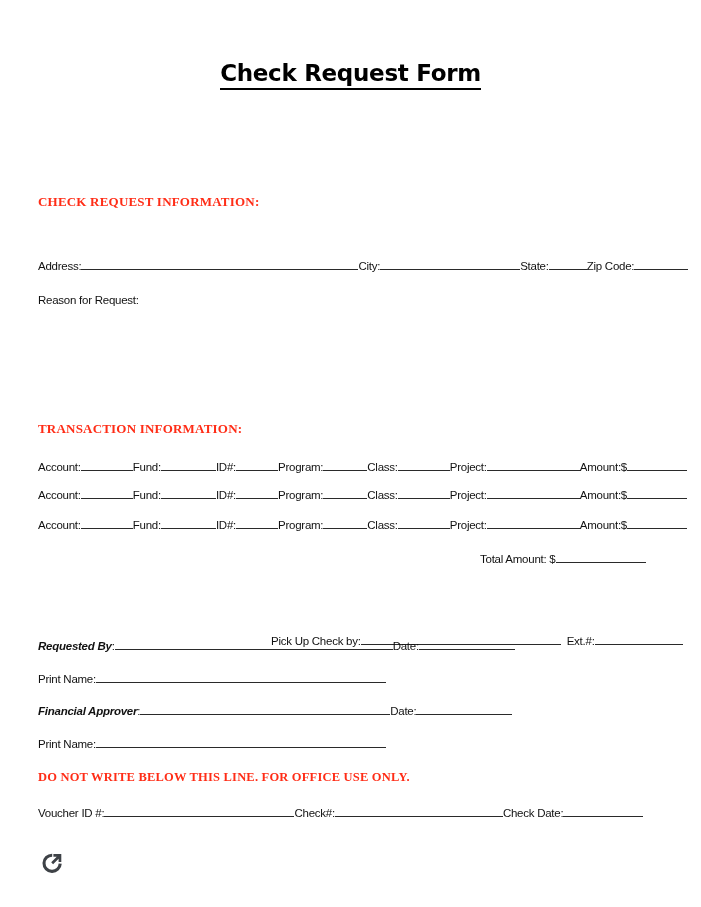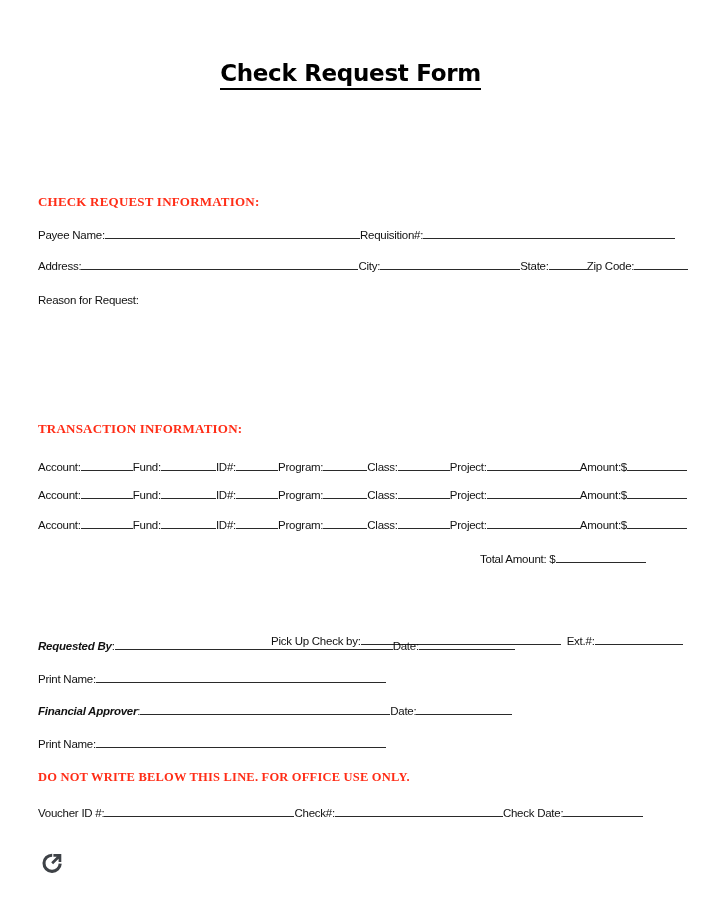--- a/index.html
+++ b/index.html
@@ -164,26 +164,20 @@
 
 <div class="page">
 
   <div class="title">
     <span>Check Request Form</span>
   </div>
 
 
   <div class="section-head" id="head-check">CHECK REQUEST INFORMATION:</div>
 
-  <div class="frow" id="row-payee">
-    <span class="lbl">Payee Name:</span>
-    <span class="rule" style="width:255px"></span>
-    <span class="lbl">Requisition#:</span>
-    <span class="rule" style="width:252px"></span>
-  </div>
 
   <div class="frow" id="row-address">
     <span class="lbl">Address:</span>
     <span class="rule" style="width:277px"></span>
     <span class="lbl">City:</span>
     <span class="rule" style="width:140px"></span>
     <span class="lbl">State:</span>
     <span class="rule" style="width:38px"></span>
     <span class="lbl">Zip Code:</span>
     <span class="rule" style="width:54px"></span>

